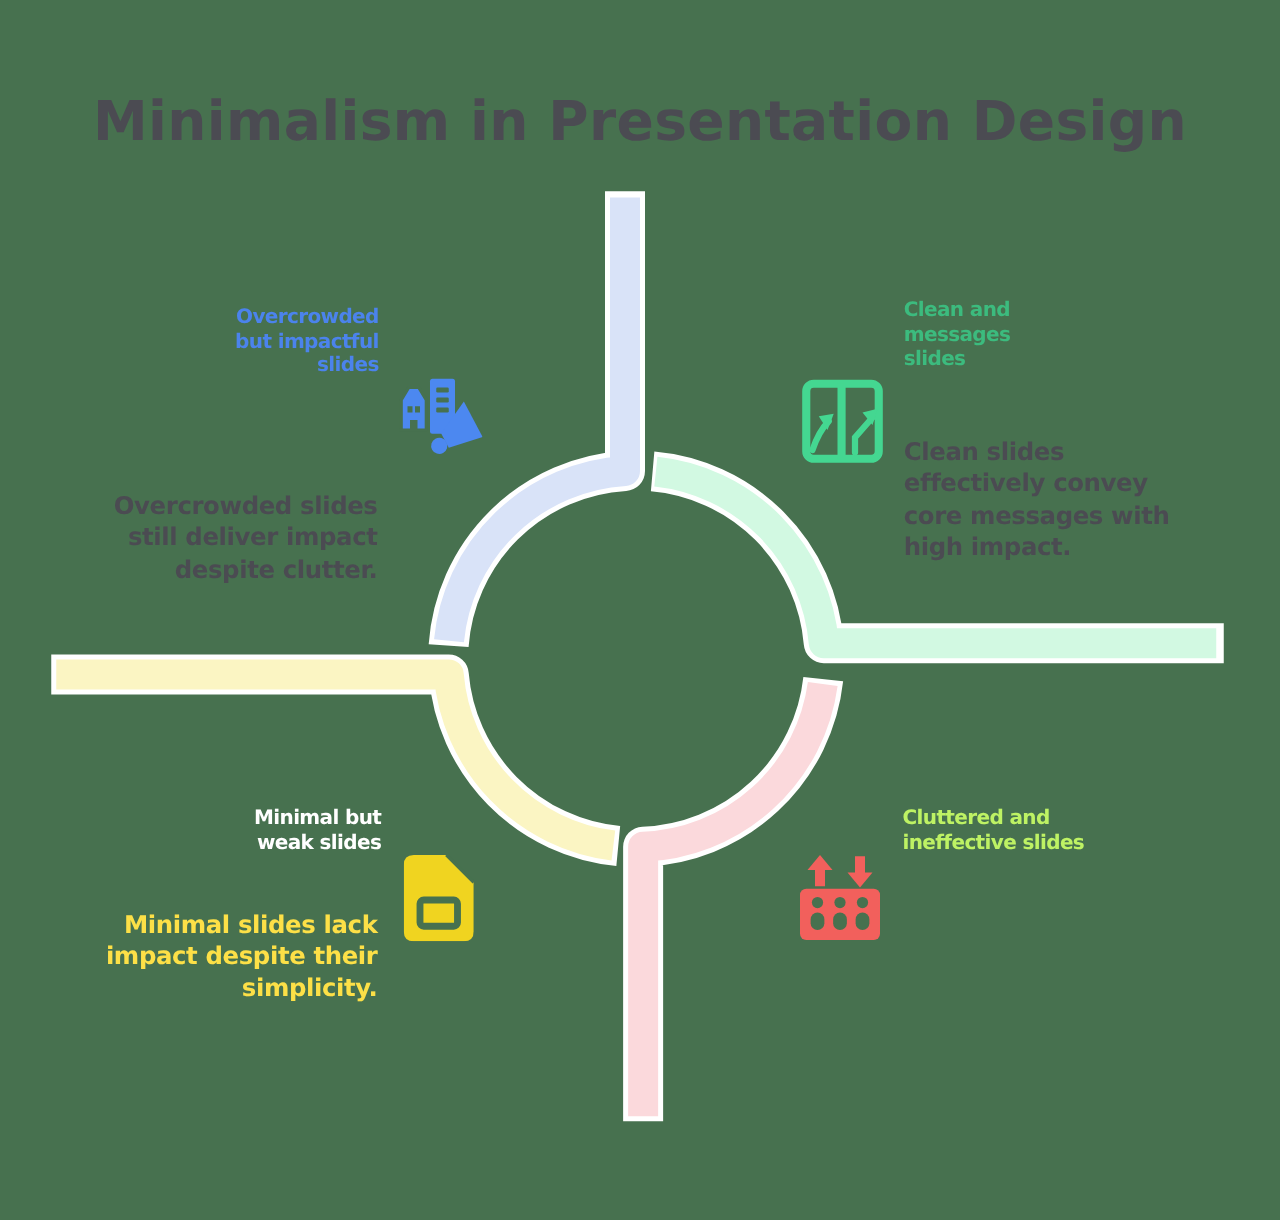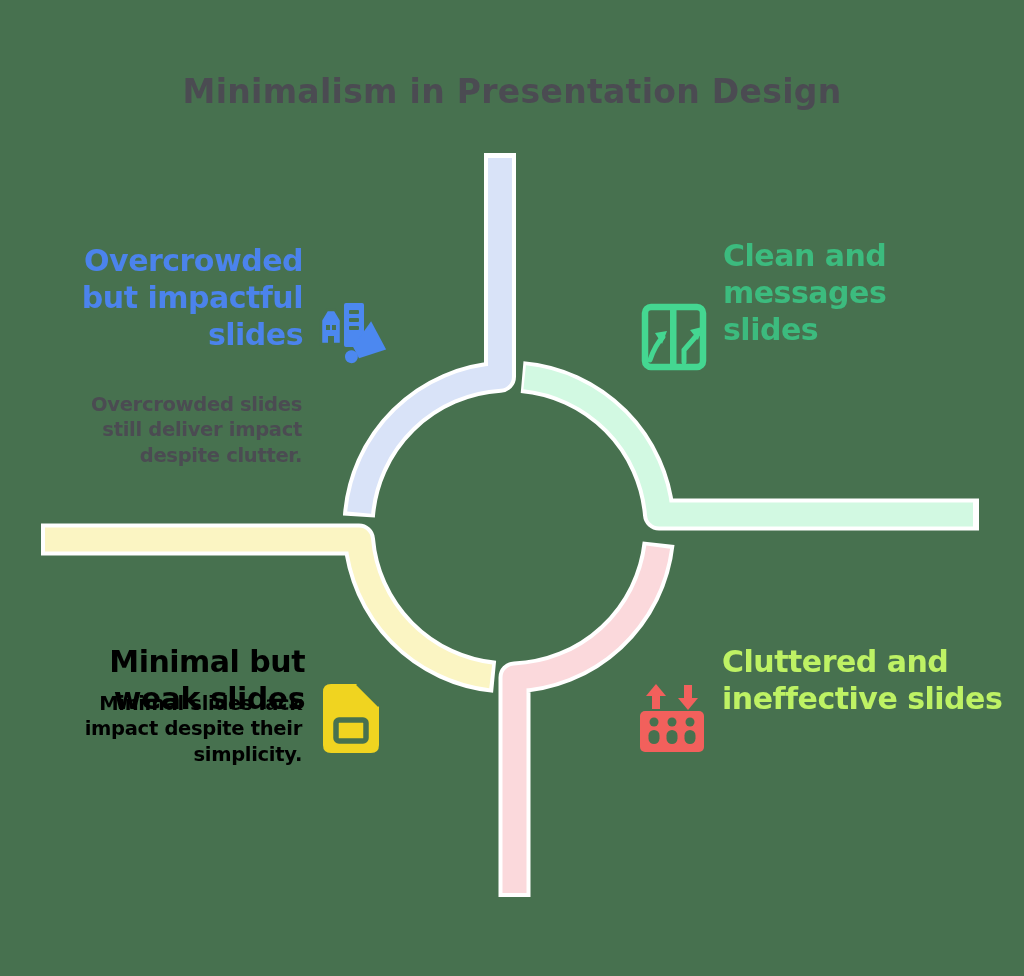--- a/index.html
+++ b/index.html
@@ -2,24 +2,24 @@
 <html><head>
 <meta charset="utf-8">
 <style>
   html,body { margin:0; padding:0; }
   .stage {
     position:relative; width:1024px; height:976px; overflow:hidden;
     font-family:"DejaVu Sans","Liberation Sans",sans-serif;
   }
   .title {
     position:absolute; top:72px; left:0; right:0; margin:0;
-    text-align:center; font-size:33px; font-weight:700; letter-spacing:.3px;
+    text-align:center; font-size:44px; font-weight:700; letter-spacing:.3px;
   }
   .heading {
-    position:absolute; font-size:30px; font-weight:700; line-height:1.23;
+    position:absolute; font-size:16px; font-weight:700; line-height:1.23;
     white-space:pre; letter-spacing:-.5px;
   }
   .desc {
     position:absolute; font-size:19.5px; font-weight:700; line-height:1.3;
     white-space:pre; letter-spacing:-.3px;
   }
   .right { text-align:right; }
   .diagram { position:absolute; left:0; top:0; }
   .icon { position:absolute; }
 </style>
@@ -66,36 +66,40 @@
       <rect x="31" y="27" width="10" height="4" rx="1"></rect>
       <rect x="8" y="26" width="4" height="5"></rect>
       <rect x="14" y="26" width="4" height="5"></rect>
       <rect x="10" y="37" width="6" height="8"></rect>
     </g>
   </svg>
 
   <div class="heading" style="left: 723px; top: 238px; width: 240px; color: rgb(60, 187, 126);">Clean and
 messages
 slides</div>
+  <div class="desc" style="left: 723px; top: 349px; width: 260px; color: rgb(75, 75, 82);">Clean slides
+effectively convey
+core messages with
+high impact.</div>
   <svg class="icon" style="left:641px; top:303px;" width="66" height="68" viewBox="0 0 66 68">
     <g fill="none" stroke-linecap="round" style="stroke: rgb(68, 215, 145);">
       <rect x="4" y="4" width="58" height="60" rx="6" stroke-width="6.5"></rect>
       <path d="M9 57 C12 48 16 40 22 34" stroke-width="5"></path>
       <path d="M43 59 V47 L57 31" stroke-width="5"></path>
     </g>
     <g style="fill: rgb(68, 215, 145);">
       <rect x="29" y="4" width="6.5" height="60"></rect>
       <path d="M14 30 L26 28 L21 41 Z"></path>
       <path d="M49 27 L61 24 L57 37 Z"></path>
     </g>
   </svg>
 
-  <div class="heading right" style="left: 60px; top: 644px; width: 245px; color: #000000;">Minimal but
+  <div class="heading right" style="left: 60px; top: 644px; width: 245px; color: #ffffff;">Minimal but
 weak slides</div>
-  <div class="desc right" style="left: 40px; top: 691px; width: 262px; color: #000000;">Minimal slides lack
+  <div class="desc right" style="left: 40px; top: 727px; width: 262px; color: #fde047;">Minimal slides lack
 impact despite their
 simplicity.</div>
   <svg class="icon" style="left:323px; top:684px;" width="56" height="69" viewBox="0 0 56 69">
     <path d="M8 0 H34 L56 22 V61 Q56 69 48 69 H8 Q0 69 0 61 V8 Q0 0 8 0 Z" style="fill: rgb(240, 212, 32);"></path>
     <path d="M34 0 L56 22" fill="none" stroke-width="2.5" style="stroke: rgb(71, 113, 79);"></path>
     <rect x="13" y="36" width="30" height="21" rx="3" fill="none" stroke-width="5.5" style="stroke: rgb(71, 113, 79);"></rect>
   </svg>
 
   <div class="heading" style="left: 722px; top: 644px; width: 300px; color: #bef264;">Cluttered and
 ineffective slides</div>

